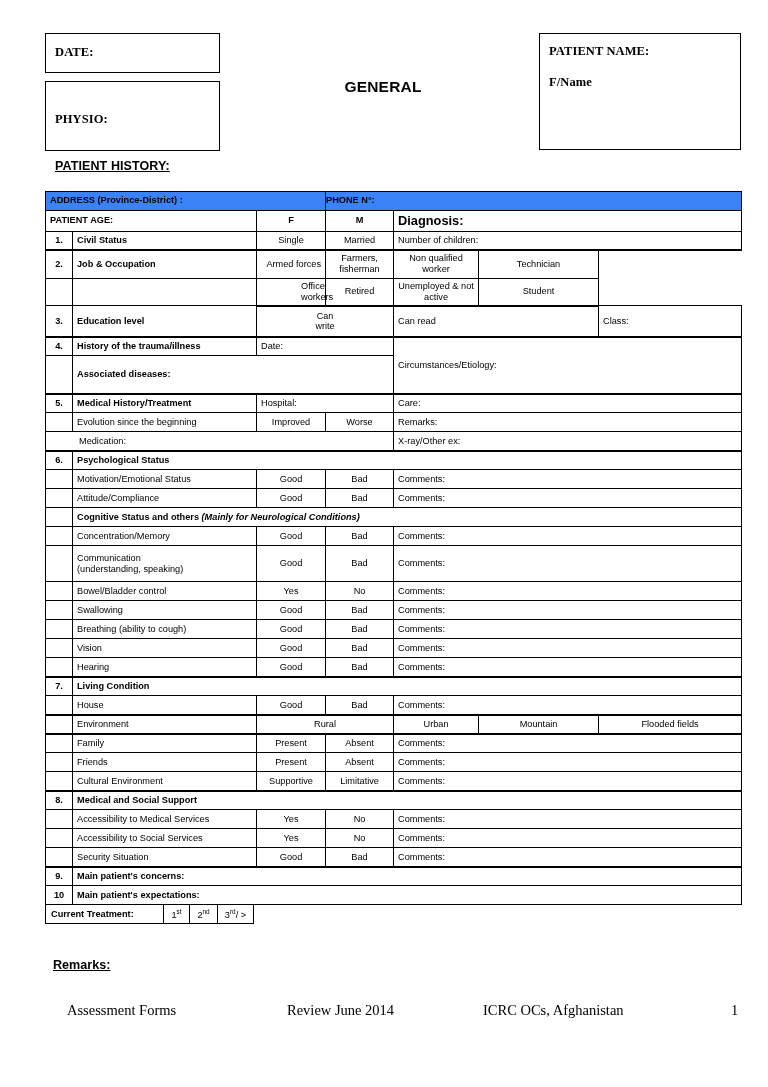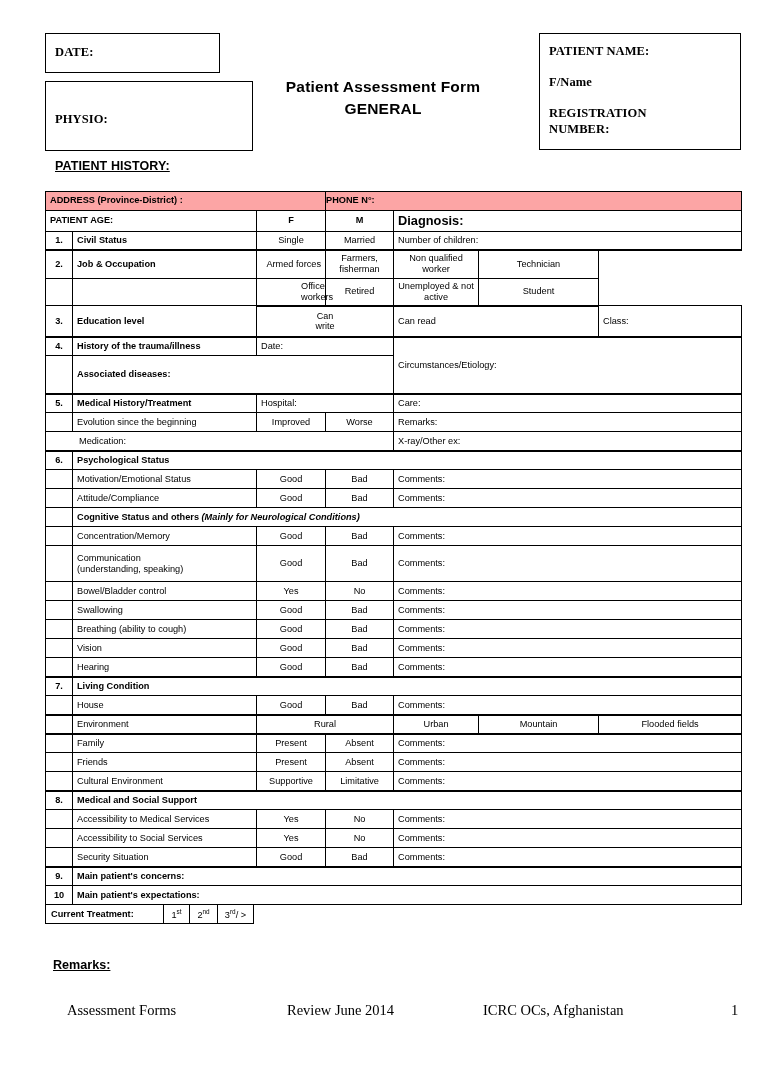--- a/index.html
+++ b/index.html
@@ -39,21 +39,21 @@
     font-size: 12.5px;
     letter-spacing: 0.1px;
   }
   .box-date {
     left: 45px; top: 33px;
     width: 175px; height: 40px;
     padding: 11px 0 0 9px;
   }
   .box-physio {
     left: 45px; top: 81px;
-    width: 208px; height: 70px;
+    width: 175px; height: 70px;
     padding: 30px 0 0 9px;
   }
   .box-patient {
     left: 539px; top: 33px;
     width: 202px; height: 117px;
     padding: 11px 0 0 9px;
     line-height: 1.0;
   }
   .box-patient .pl {
     margin-bottom: 18px;
@@ -110,21 +110,21 @@
   .ctr { text-align: center; }
   .vtop { vertical-align: top; padding-top: 3px; }
   .ital { font-style: italic; }
 
   
   .sep-top { border-top: 2.2px solid #000 !important; }
   .sep-bot { border-bottom: 2.2px solid #000 !important; }
 
   
   .addr-bar td {
-    background: #fca5a5;
+    background: #3b82f6;
     font-weight: bold;
     font-size: 10px;
     height: 26px;
     border: 1.6px solid #000;
   }
   .addr-bar .phone {
     text-align: left;
     padding-left: 0;
   }
 
@@ -190,31 +190,26 @@
 
     <div class="hdr-box box-date">
       <span>DATE:</span>
     </div>
 
     <div class="hdr-box box-physio">
       <span>PHYSIO:</span>
     </div>
 
     <div class="doc-title">
-      <div>Patient Assessment Form</div>
       <div>GENERAL</div>
     </div>
 
     <div class="hdr-box box-patient">
       <div class="pl">PATIENT NAME:</div>
       <div class="pl">F/Name</div>
-      <div class="pl last">
-        <span>REGISTRATION</span><br>
-        <span>NUMBER:</span>
-      </div>
     </div>
 
     <div class="patient-history-label">PATIENT HISTORY:</div>
   </div>
 
   <div class="tbl-wrap">
   <table class="form">
     <colgroup>
       <col style="width:27px">
       <col style="width:184px">

